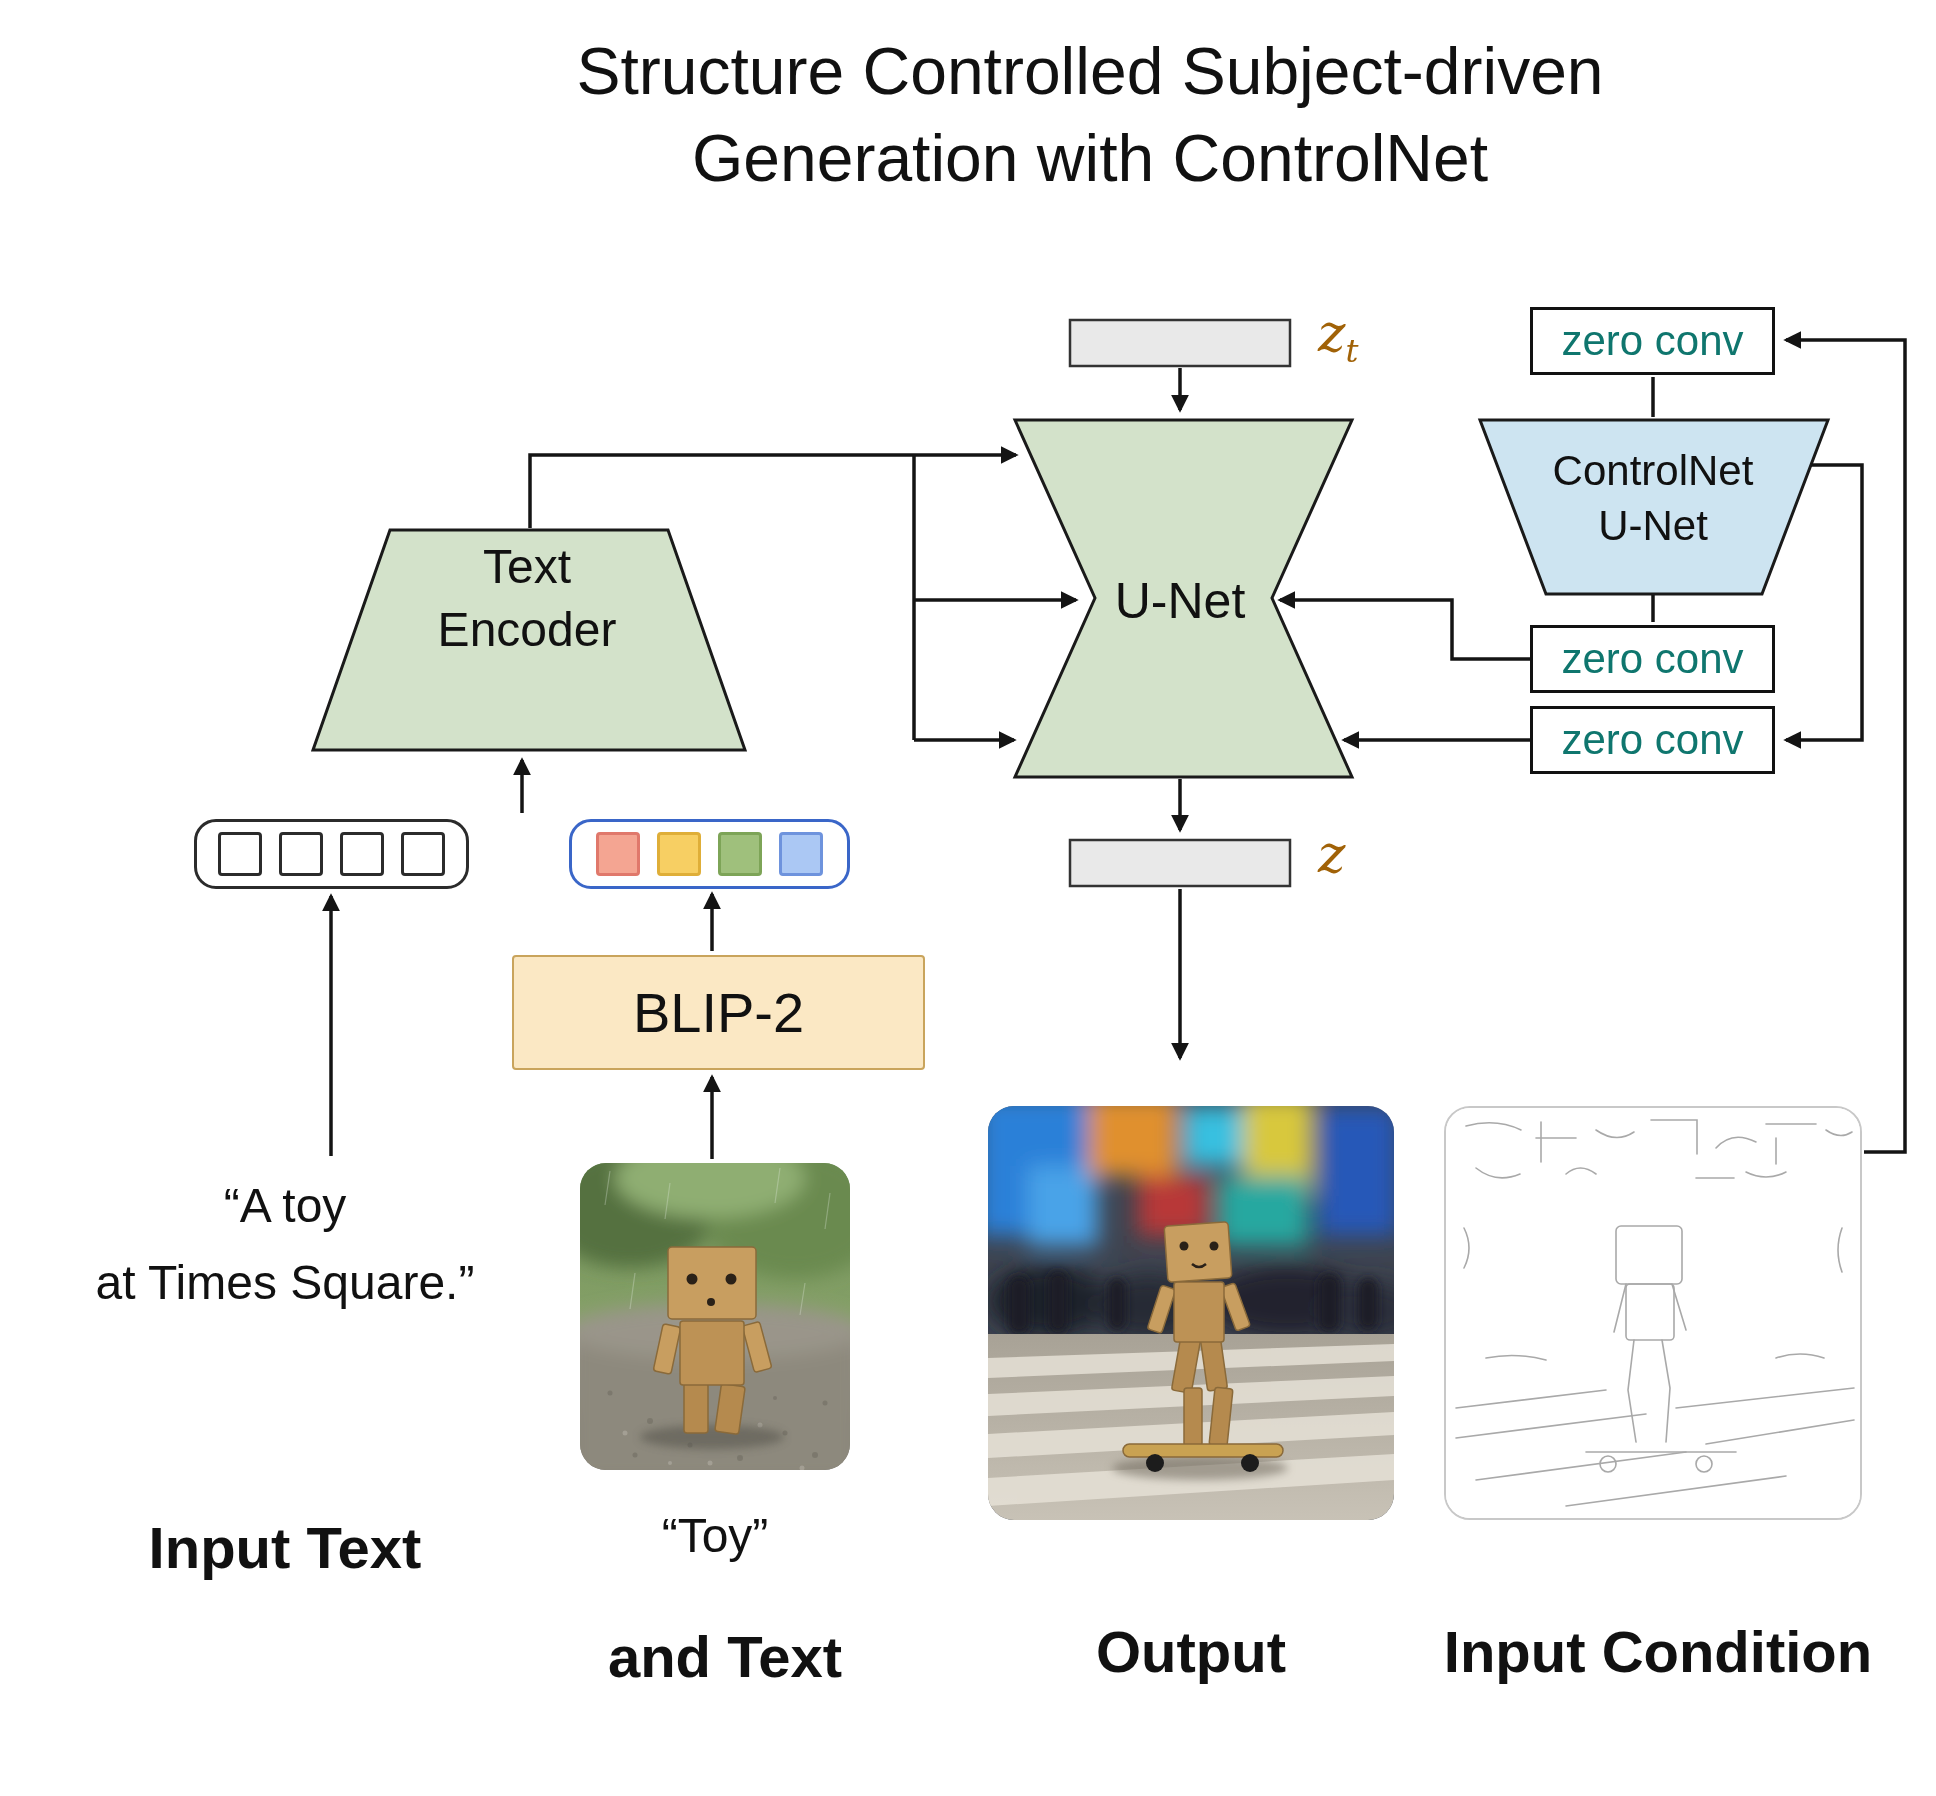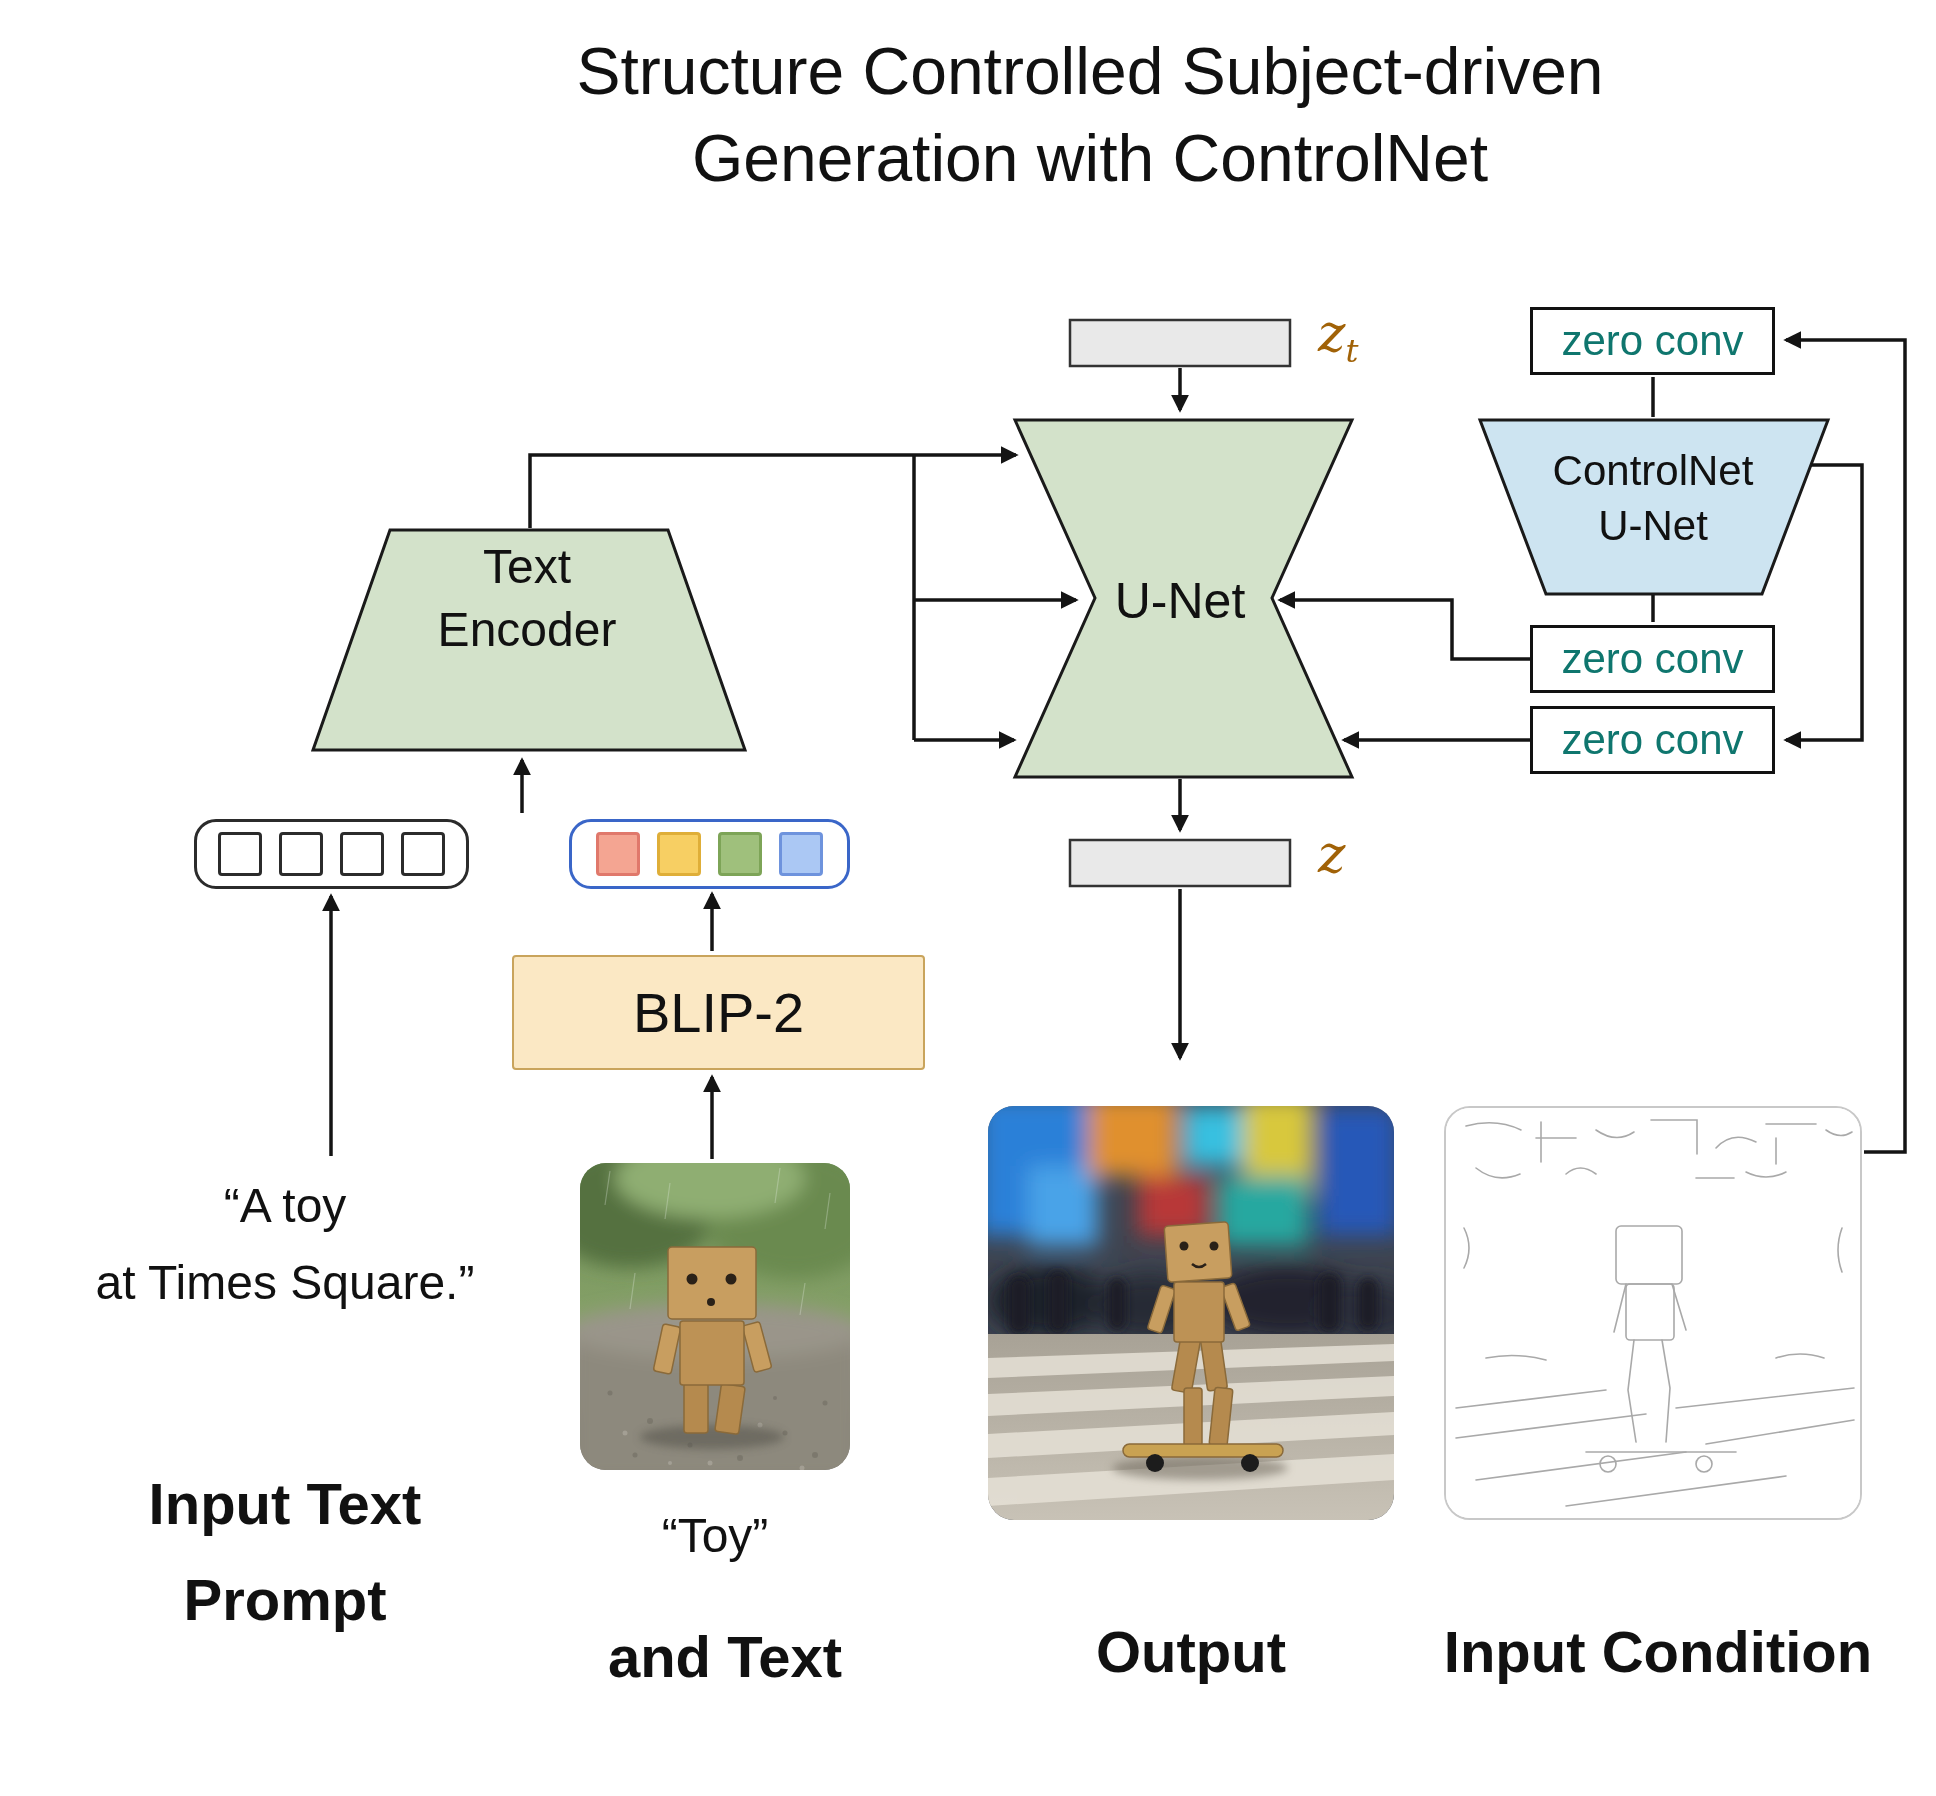--- a/index.html
+++ b/index.html
@@ -118,23 +118,22 @@
 <div class="abs" style="left:512px;top:955px;width:413px;height:115px;background:#fbe8c4;
      border:2.5px solid #c9a45c;border-radius:4px;display:flex;align-items:center;
      justify-content:center;box-sizing:border-box;">
   <span style="font-size:56px;">BLIP-2</span>
 </div>
 
 <div class="abs center" style="left:40px;top:1168px;width:490px;font-size:48px;line-height:1.6;">
   <div>“A toy</div>
   <div>at Times Square.”</div>
 </div>
-<div class="abs center bold" style="left:40px;top:1456px;width:490px;font-size:58px;line-height:1.65;">
+<div class="abs center bold" style="left:40px;top:1500px;width:490px;font-size:58px;line-height:1.65;">
   <div>Input Text</div>
-  <div>Prompt</div>
 </div>
 
 <div class="abs imgframe" style="left:580px;top:1163px;width:270px;height:307px;">
   <svg width="270" height="307" viewBox="0 0 270 307">
     <defs>
       <filter id="sb1" x="-40%" y="-40%" width="180%" height="180%">
           <feGaussianBlur stdDeviation="9"></feGaussianBlur>
         </filter>
       <filter id="sb3" x="-40%" y="-40%" width="180%" height="180%">
           <feGaussianBlur stdDeviation="4"></feGaussianBlur>

